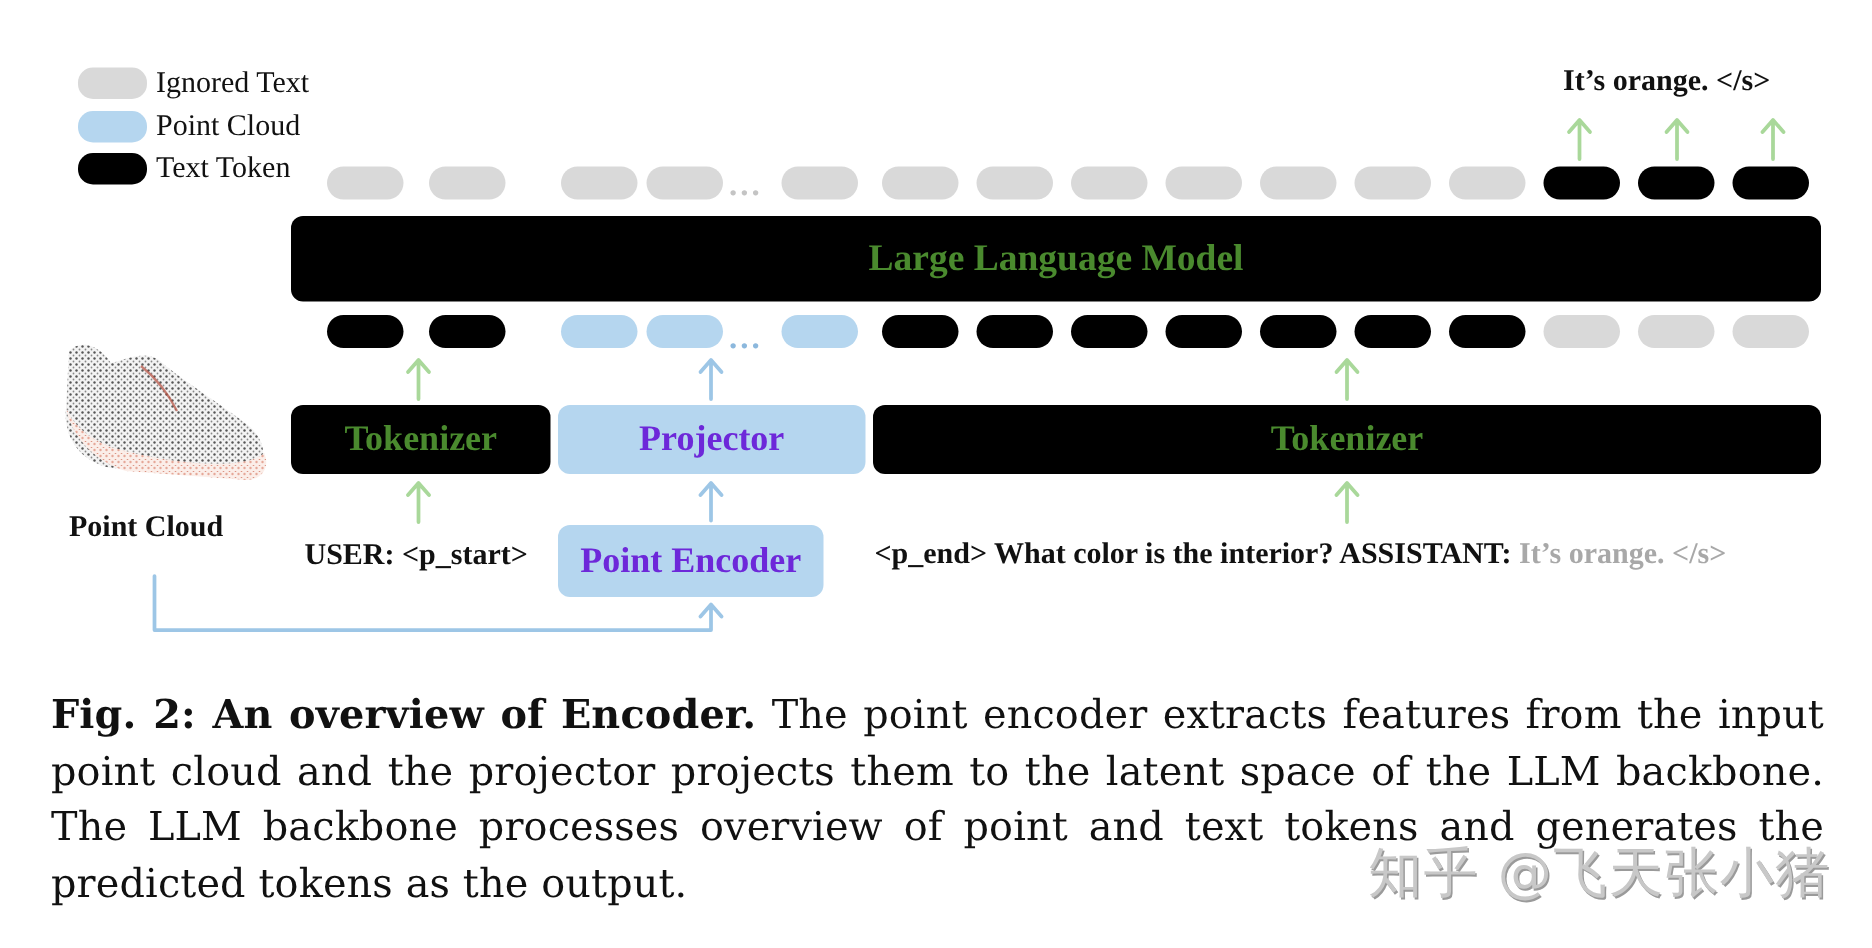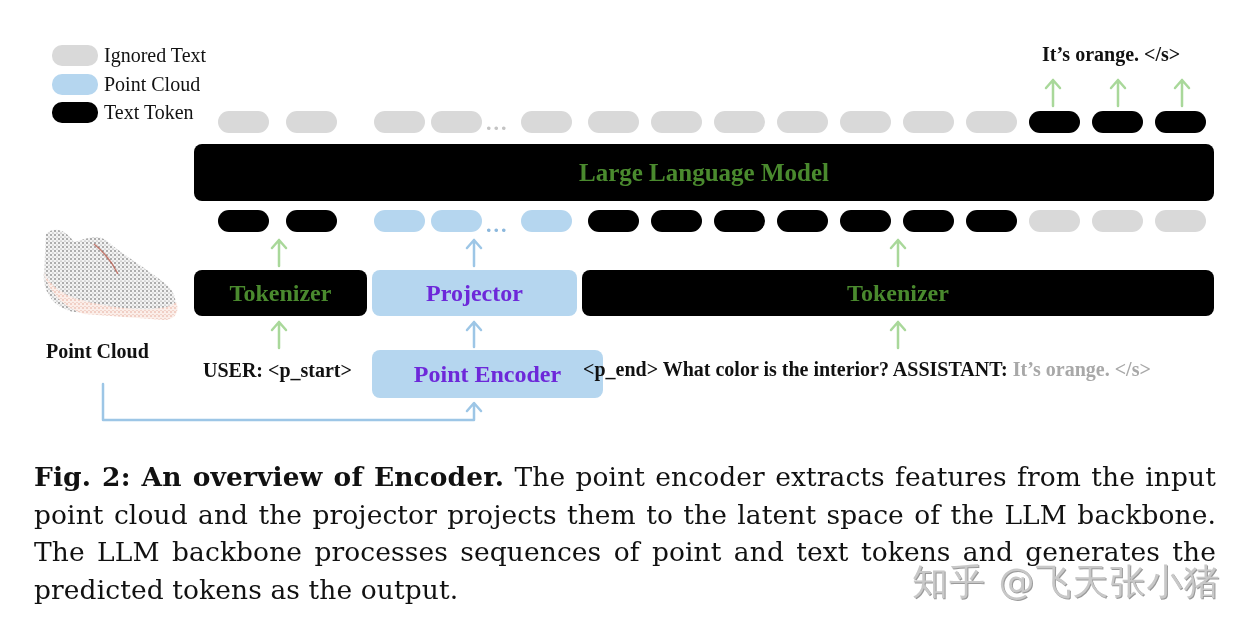--- a/index.html
+++ b/index.html
@@ -87,21 +87,21 @@
 
 <div class="box green" style="left:194px; top:270px; width:173px; height:46px;">
   <span>Tokenizer</span>
 </div>
 <div class="box blue" style="left:372px; top:270px; width:205px; height:46px;">
   <span>Projector</span>
 </div>
 <div class="box green" style="left:582px; top:270px; width:632px; height:46px;">
   <span>Tokenizer</span>
 </div>
-<div class="box blue" style="left:372px; top:350px; width:231px; height:48px;">
+<div class="box blue" style="left:372px; top:350px; width:177px; height:48px;">
   <span>Point Encoder</span>
 </div>
 
 <svg class="abs" style="left:34px; top:222px;" width="150" height="110" viewBox="0 0 150 110">
   <defs>
     <pattern id="speck" width="4" height="4" patternUnits="userSpaceOnUse">
       <rect width="4" height="4" fill="#f3f3f3"></rect>
       <circle cx="1" cy="1" r="0.8" fill="#555"></circle>
       <circle cx="3" cy="3" r="0.6" fill="#888"></circle>
     </pattern>
@@ -138,16 +138,16 @@
   <g stroke="#9dc6e6" stroke-width="2.5" fill="none" stroke-linecap="round" stroke-linejoin="round">
 
     <path d="M474 266 V240 M467 248 L474 240 L481 248"></path>
     <path d="M474 347 V322 M467 330 L474 322 L481 330"></path>
 
     <path d="M103 384 V420 H474 V404 M467 411 L474 403 L481 411"></path>
   </g>
 </svg>
 
 <div class="caption">
-  <b>Fig. 2: An overview of Encoder.</b><span> The point encoder extracts features from the input point cloud and the projector projects them to the latent space of the LLM backbone. The LLM backbone processes sequences of point and text tokens and generates the predicted tokens as the output.</span>
+  <b>Fig. 2: An overview of Encoder.</b><span> The point encoder extracts features from the input point cloud and the projector projects them to the latent space of the LLM backbone. The LLM backbone processes overview of point and text tokens and generates the predicted tokens as the output.</span>
 </div>
 
 <div class="watermark">知乎 @飞天张小猪</div>
 
 </body></html>

